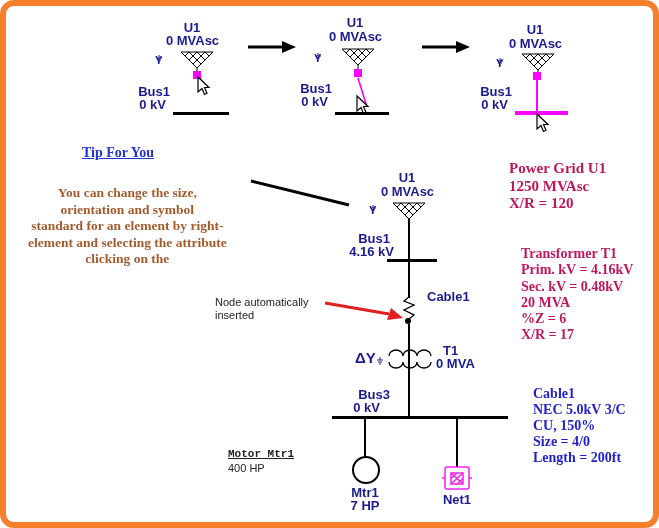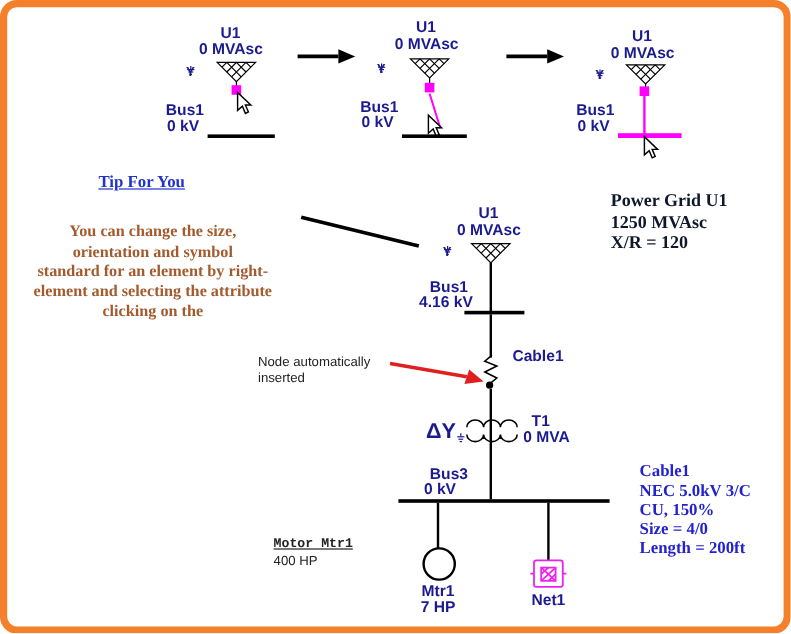--- a/index.html
+++ b/index.html
@@ -19,29 +19,29 @@
   .busbar { position:absolute; height:3px; background:#000; }
   .vline  { position:absolute; width:2px; background:#000; }
   .mag    { background:#FF00FF !important; }
   .handle { position:absolute; width:8px; height:8px; background:#FF00FF; }
   .tip-title { position:absolute; font-family:"Liberation Serif", serif;
        font-weight:bold; font-size:14px; color:#2233CC; text-decoration:underline; }
   .tip-line { font-family:"Liberation Serif", serif; font-weight:bold;
        font-size:13.5px; color:#A35B2E; line-height:16.5px; white-space:nowrap; }
   .callout { position:absolute; font-family:"Liberation Serif", serif; font-weight:bold; }
   .callout div { white-space:nowrap; }
-  .co-red  { color:#0f172a; }
+  .co-red  { color:#be185d; }
   .co-blue { color:#2222CC; }
   .note { position:absolute; font-size:11px; color:#222; line-height:13px; white-space:nowrap; }
   .motor-title { font-weight:bold; text-decoration:underline;font-family:Liberation Mono, monospace; }
   .wye { position:absolute; display:flex; flex-direction:column; align-items:center; }
   .wye .y-txt { font-weight:bold; font-size:11px; color:#1B1B8F; line-height:10px;
                 font-family:"Liberation Sans", sans-serif; }
   .dwye { position:absolute; display:flex; align-items:flex-end; }
-  .dwye .y-txt { font-weight:bold; font-size:18px; color:#1B1B8F;
+  .dwye .y-txt { font-weight:bold; font-size:15px; color:#1B1B8F;
                  font-family:"Liberation Sans", sans-serif; }
   .circle-motor { position:absolute; width:24px; height:24px; border:2px solid #000;
                   border-radius:50%; background:#fff; }
   .node-dot { position:absolute; width:6px; height:6px; background:#000; border-radius:50%; }
   svg { position:absolute; overflow:visible; }
 </style>
 </head>
 <body>
 
 <div class="page">
@@ -276,20 +276,28 @@
     <div class="note motor-title" style="left:228px;top:448px;">Motor Mtr1</div>
     <div class="note" style="left:228px;top:462px;">400 HP</div>
   </div>
 
   <div class="callout co-red" style="left:509px;top:160px;font-size:15px;line-height:17.5px;">
     <div>Power Grid U1</div>
     <div>1250 MVAsc</div>
     <div>X/R = 120</div>
   </div>
 
+  <div class="callout co-red" style="left:521px;top:246px;font-size:14px;line-height:16.3px;">
+    <div>Transformer T1</div>
+    <div>Prim. kV = 4.16kV</div>
+    <div>Sec. kV = 0.48kV</div>
+    <div>20 MVA</div>
+    <div>%Z = 6</div>
+    <div>X/R = 17</div>
+  </div>
 
   <div class="callout co-blue" style="left:533px;top:386px;font-size:14px;line-height:16px;">
     <div>Cable1</div>
     <div>NEC 5.0kV 3/C</div>
     <div>CU, 150%</div>
     <div>Size = 4/0</div>
     <div>Length = 200ft</div>
   </div>
 
   <div class="frame"></div>

